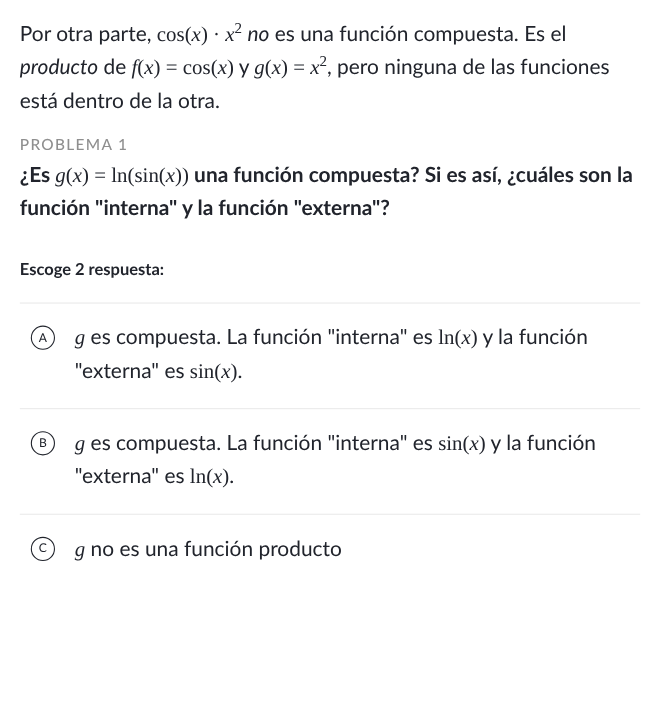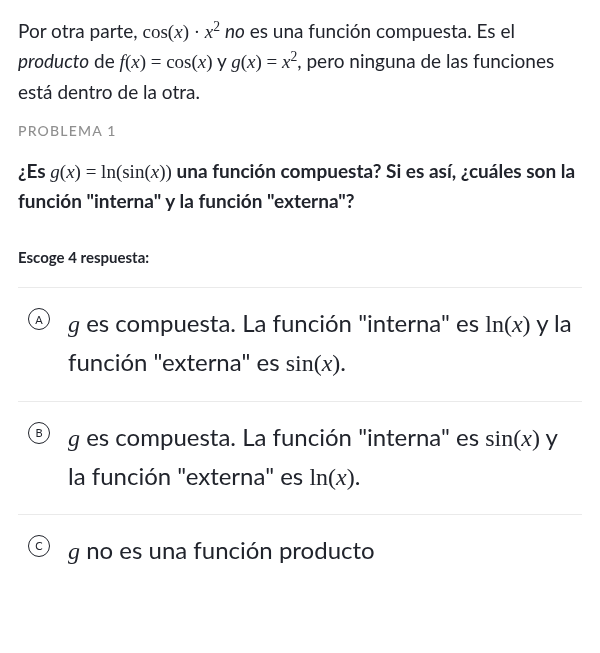--- a/index.html
+++ b/index.html
@@ -17,21 +17,21 @@
   .math, .mathvar {
     font-family: "Times New Roman", "Cambria Math", serif;
   }
   .mathvar { font-style: italic; }
   sup.ex { font-size: 0.72em; line-height: 0; vertical-align: super; font-style: normal;}
   .problem-label {
     font-size: 14px;
     letter-spacing: 1.2px;
     color: #8f8f8f;
     font-weight: 500;
-    margin-bottom: 14px;
+    margin-bottom: 2px;
   }
   .question {
     font-weight: 700;
     margin-bottom: 30px;
     line-height: 1.55;
   }
   .question .math, .question .mathvar { font-weight: 500; }
   .choose {
     font-size: 15px;
     font-weight: 700;
@@ -57,39 +57,39 @@
     font-weight: 400;
     display: flex;
     align-items: center;
     justify-content: center;
     color: #21242c;
     margin-top: 4px;
     letter-spacing: 0;
   }
   .choice-text {
     flex: 1 1 auto;
-    font-size: 24px;
+    font-size: 19px;
     line-height: 1.55;
   }
 </style>
 </head>
 <body>
 
 <div class="intro">
   <span>Por otra parte, </span><span class="math">cos(</span><span class="mathvar">x</span><span class="math">) · </span><span class="mathvar">x</span><sup class="ex math">2</sup>
   <span class="i"> no</span><span> es una función compuesta. Es el </span><span class="i">producto</span><span> de </span><span class="mathvar">f</span><span class="math">(</span><span class="mathvar">x</span><span class="math">) = cos(</span><span class="mathvar">x</span><span class="math">)</span><span> y </span><span class="mathvar">g</span><span class="math">(</span><span class="mathvar">x</span><span class="math">) = </span><span class="mathvar">x</span><sup class="ex math">2</sup><span>, pero ninguna de las funciones está dentro de la otra.</span>
 </div>
 
 <div class="problem-label">PROBLEMA 1</div>
 
 <div class="question">
   <span>¿Es </span><span class="mathvar">g</span><span class="math">(</span><span class="mathvar">x</span><span class="math">) = ln(sin(</span><span class="mathvar">x</span><span class="math">))</span><span> una función compuesta? Si es así, ¿cuáles son la función "interna" y la función "externa"?</span>
 </div>
 
-<div class="choose">Escoge 4 respuesta:</div>
+<div class="choose">Escoge 2 respuesta:</div>
 
 <div class="choices">
 
   <div class="choice">
     <div class="letter-badge">A</div>
     <div class="choice-text">
       <span class="mathvar">g</span><span> es compuesta. La función "interna" es </span><span class="math">ln(</span><span class="mathvar">x</span><span class="math">)</span><span> y la función "externa" es </span><span class="math">sin(</span><span class="mathvar">x</span><span class="math">)</span><span>.</span>
     </div>
   </div>
 

